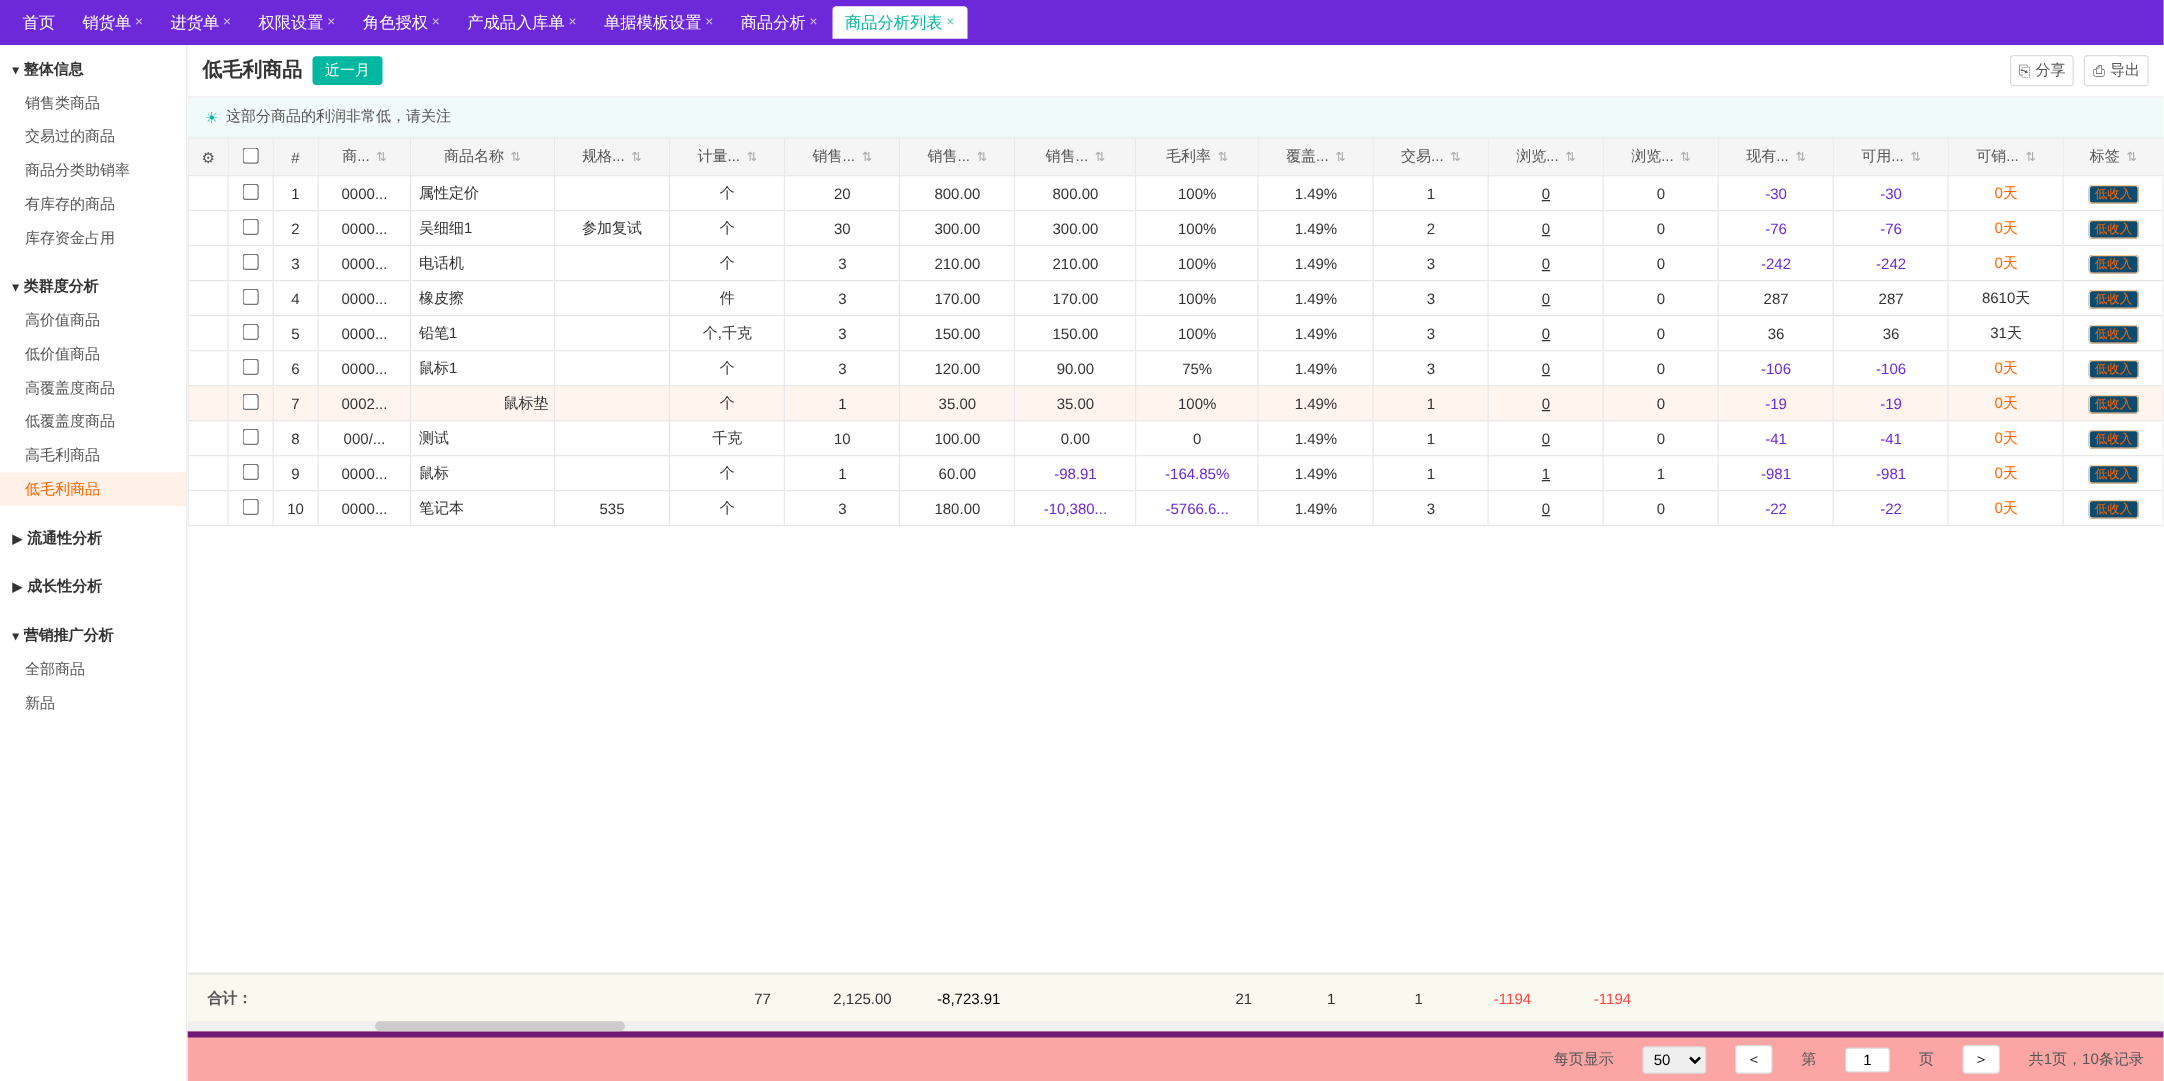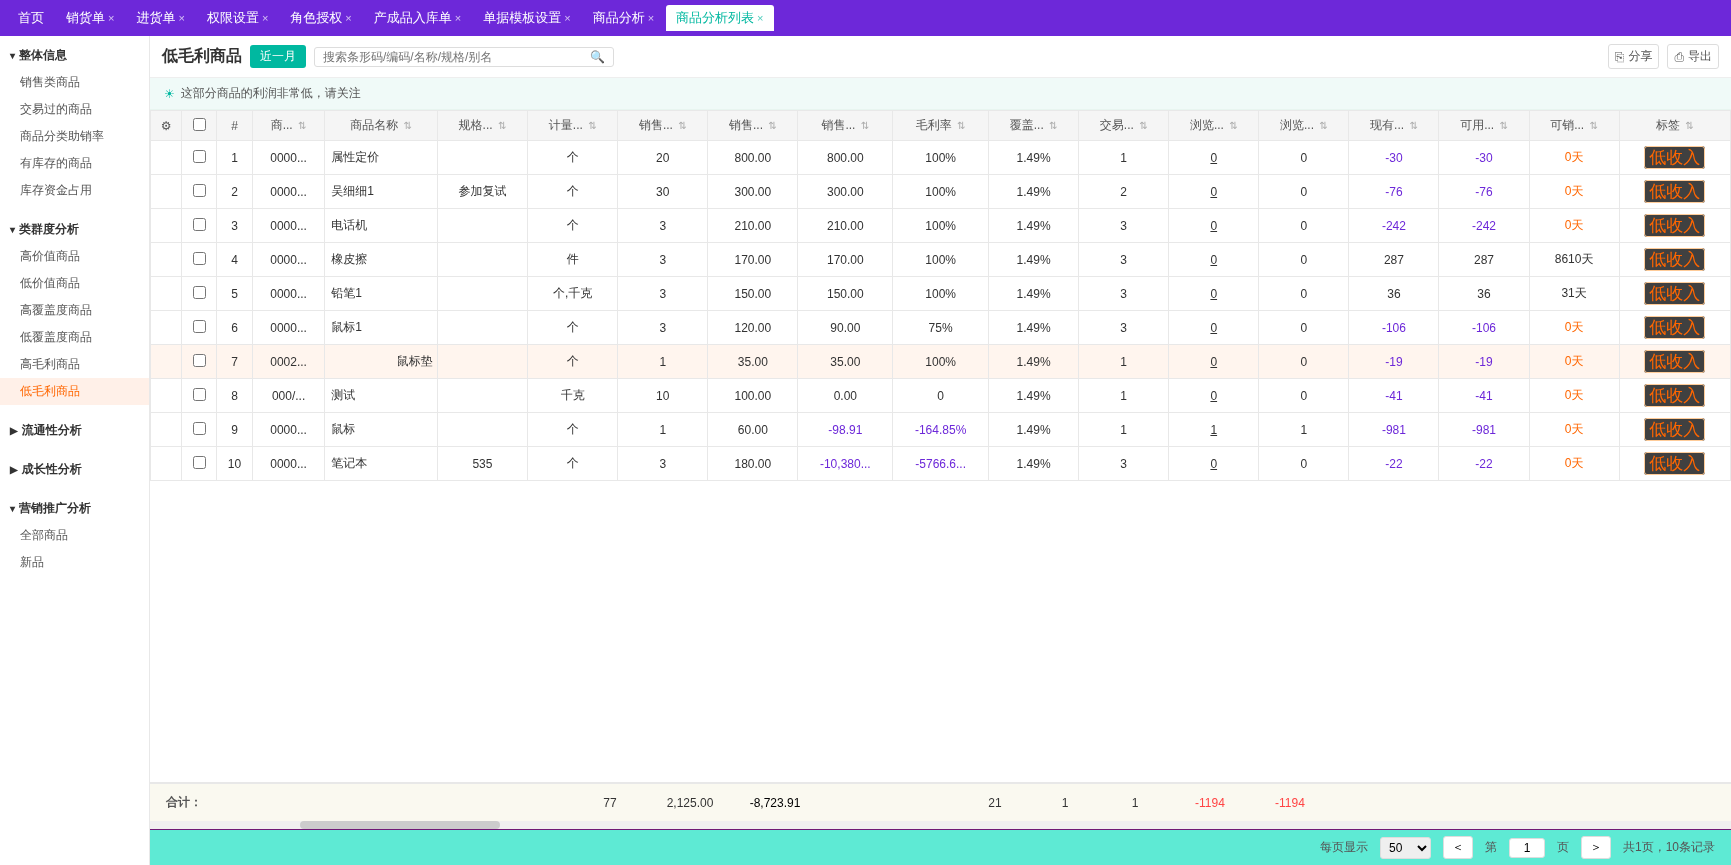--- a/index.html
+++ b/index.html
@@ -173,26 +173,26 @@
       border: 1px solid #e8e8e8;
       padding: 5px 4px;
       text-align: center;
       color: #333;
       white-space: nowrap;
     }
     tr.highlight-row td { background: #fff5ee; }
     .text-red { color: #6d28d9; }
     .text-orange { color: #ff6600; }
     .tag-low-income {
-      background: #404040;
+      background: #0c4a6e;
       color: #ff6600;
       border: 1px solid #ffcc99;
       border-radius: 3px;
       padding: 1px 4px;
-      font-size: 17px;
+      font-size: 10px;
     }
     .underline { text-decoration: underline; cursor: pointer; color: #333; }
 
     
     .table-footer {
       border-top: 2px solid #e8e8e8;
       background: #faf9f0;
       display: flex;
       align-items: center;
       padding: 6px 0;
@@ -205,27 +205,27 @@
       white-space: nowrap;
     }
     .footer-cell {
       text-align: center;
       padding: 4px 4px;
       color: #333;
     }
 
     
     .pagination-bar {
-      background: #5eead4;
-      border-top: 1px solid #701a75;
+      background: #fca5a5;
+      border-top: 5px solid #701a75;
       padding: 6px 16px;
       display: flex;
       align-items: center;
       justify-content: flex-end;
-      gap: 12px;
+      gap: 23px;
       font-size: 12px;
       color: #555;
     }
     .page-size-select {
       border: 1px solid #ddd;
       border-radius: 3px;
       padding: 2px 4px;
       font-size: 12px;
       cursor: pointer;
     }
@@ -344,24 +344,20 @@
       <div class="sidebar-item">全部商品</div>
       <div class="sidebar-item">新品</div>
     </div>
   </div>
 
   <div class="content">
 
     <div class="content-header">
       <h2 class="page-title">低毛利商品</h2>
       <button class="time-filter-btn">近一月</button>
-      <div class="search-box">
-        <input type="text" placeholder="搜索条形码/编码/名称/规格/别名" style="">
-        <span class="search-icon">🔍</span>
-      </div>
       <div class="header-actions">
         <div class="action-btn">
           <span>⎘</span>
           <span>分享</span>
         </div>
         <div class="action-btn">
           <span>⎙</span>
           <span>导出</span>
         </div>
       </div>

